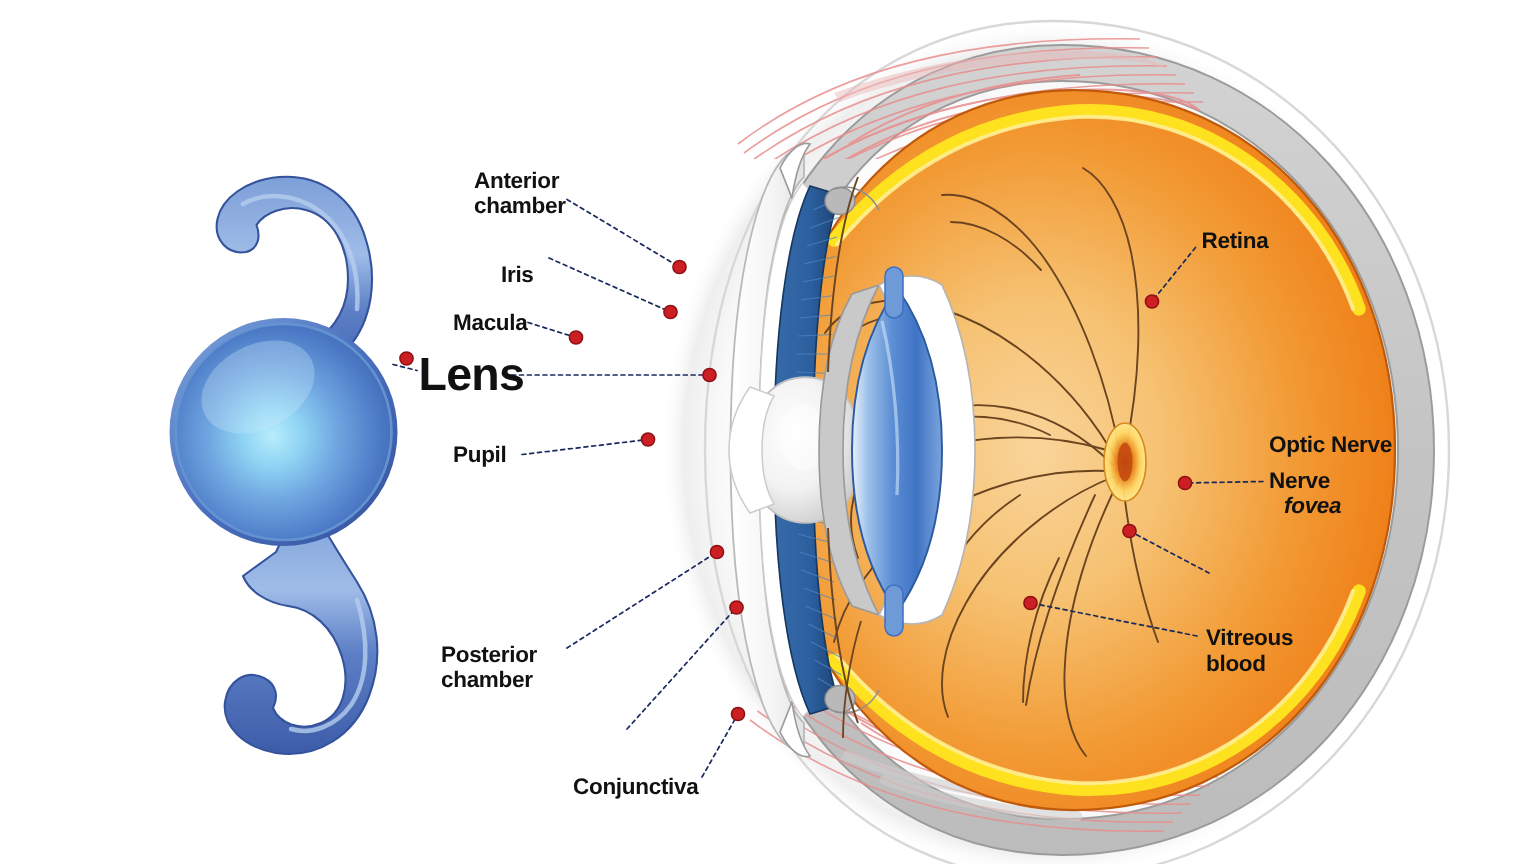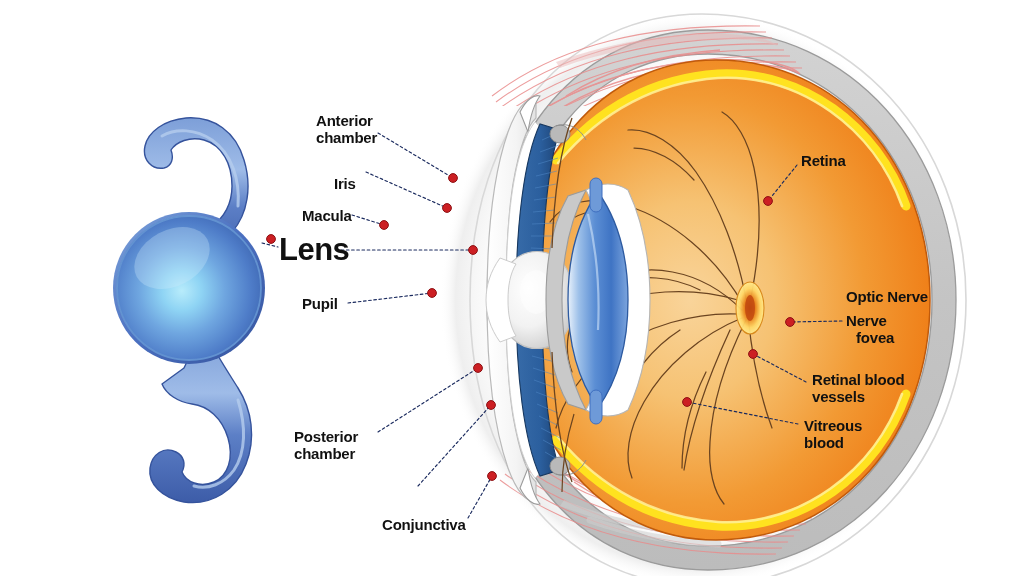--- a/index.html
+++ b/index.html
@@ -492,19 +492,18 @@
 
   <div class="lbl" style="left:294px; top:428px;"><span>Posterior</span><br><span>chamber</span></div>
 
 
   <div class="lbl" style="left:382px; top:516px;"><span>Conjunctiva</span></div>
 
   <div class="lbl" style="left:801px; top:152px;"><span>Retina</span></div>
 
   <div class="lbl" style="left:846px; top:288px;"><span>Optic Nerve</span></div>
 
-  <div class="lbl" style="left:846px; top:312px;"><span>Nerve</span><br><span style="padding-left:10px;">fovea</span></div>
-
-  <div class="lbl" style="left:812px; top:371px;"><span>Retinal blood</span><br><span>vessels</span></div>
+  <div class="lbl" style="left:846px; top:312px;"><span>Nerve</span><br><span style="padding-left:10px;font-style:italic;">fovea</span></div>
+
 
   <div class="lbl" style="left:804px; top:417px;"><span>Vitreous</span><br><span>blood</span></div>
 
 </div>
 
 </body></html>

